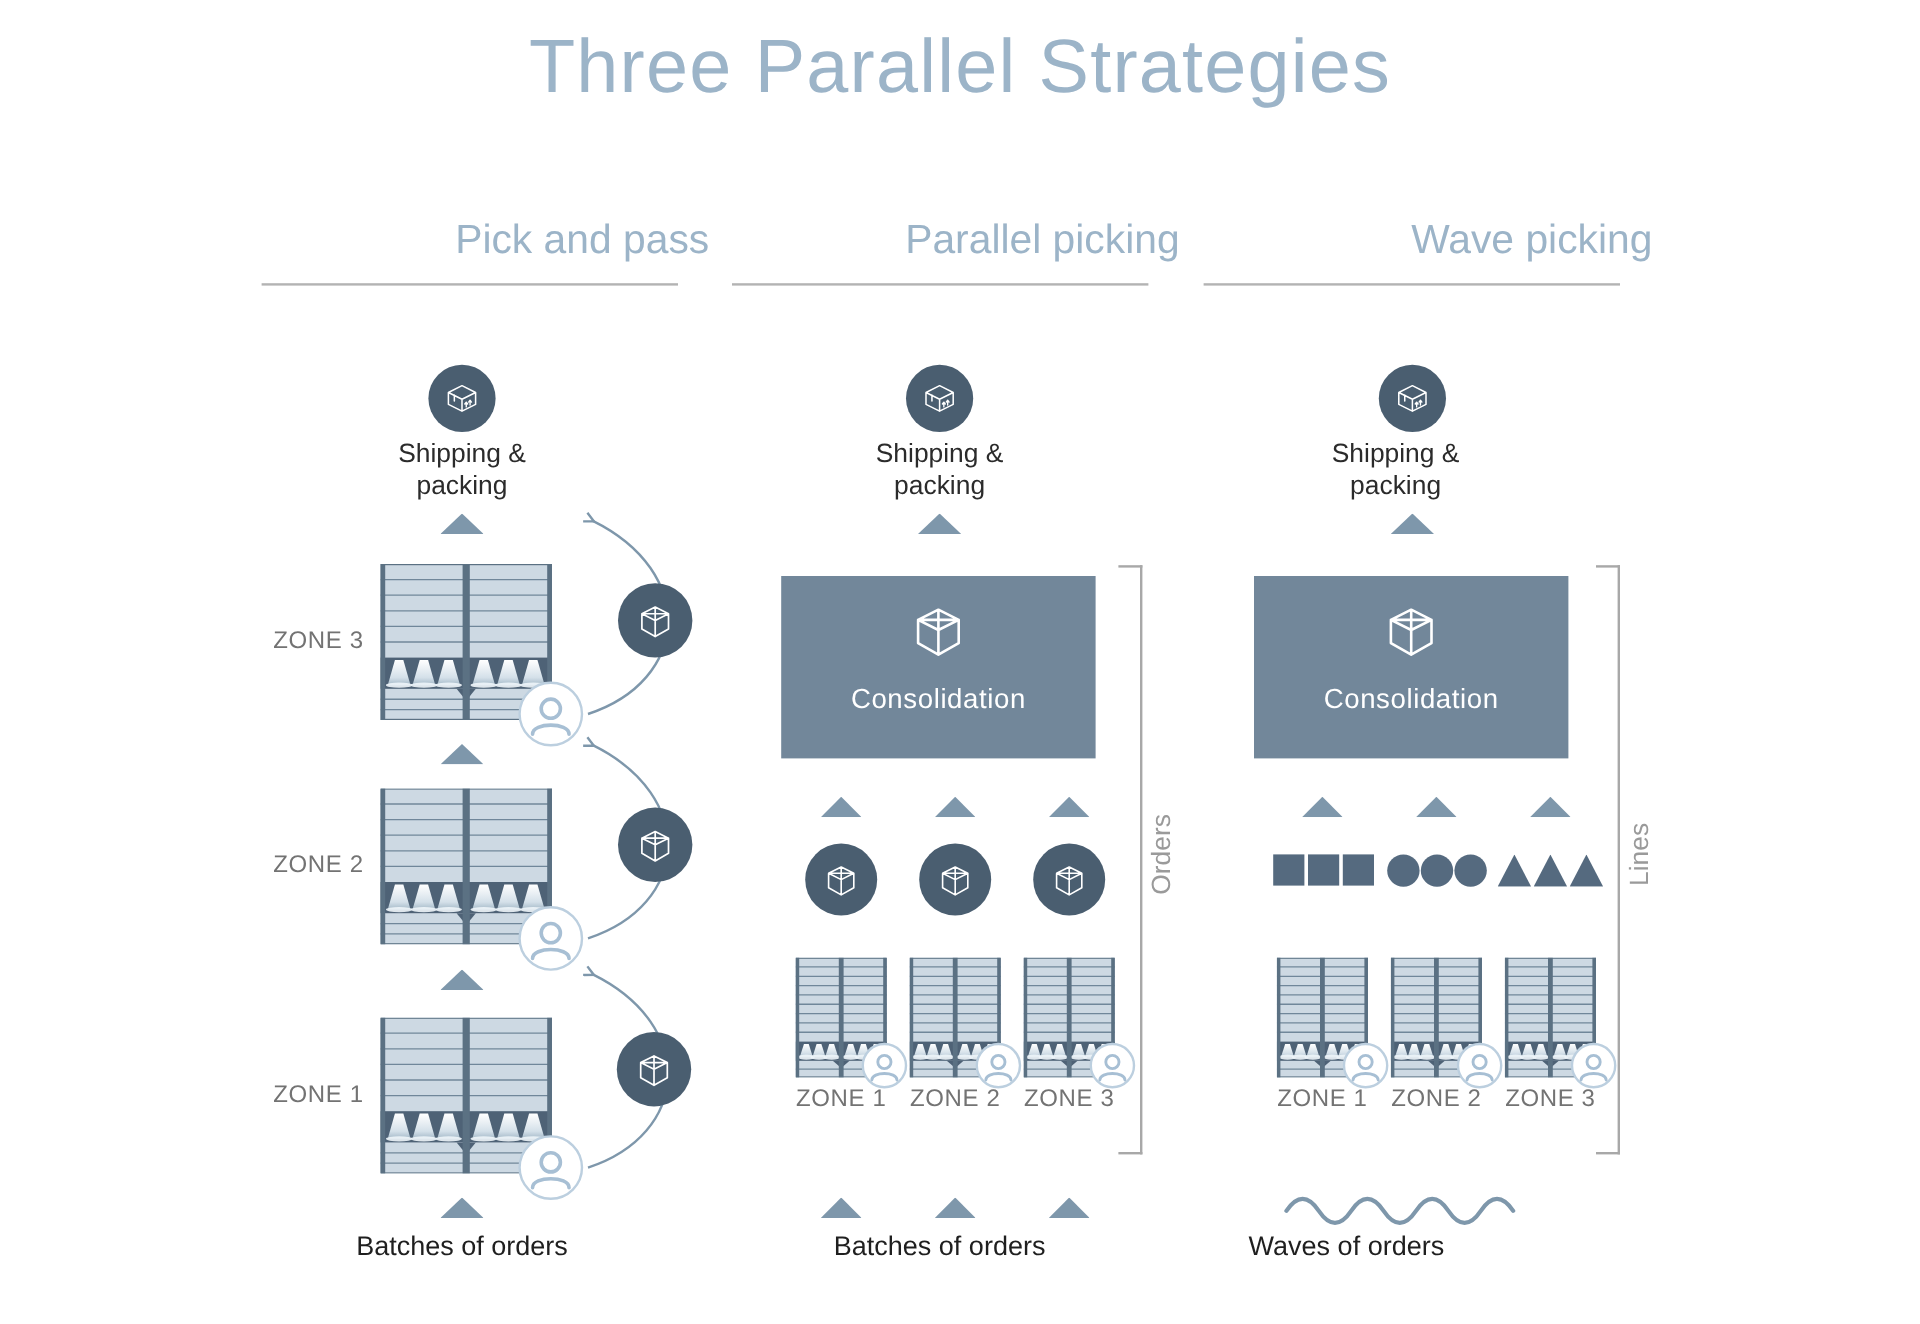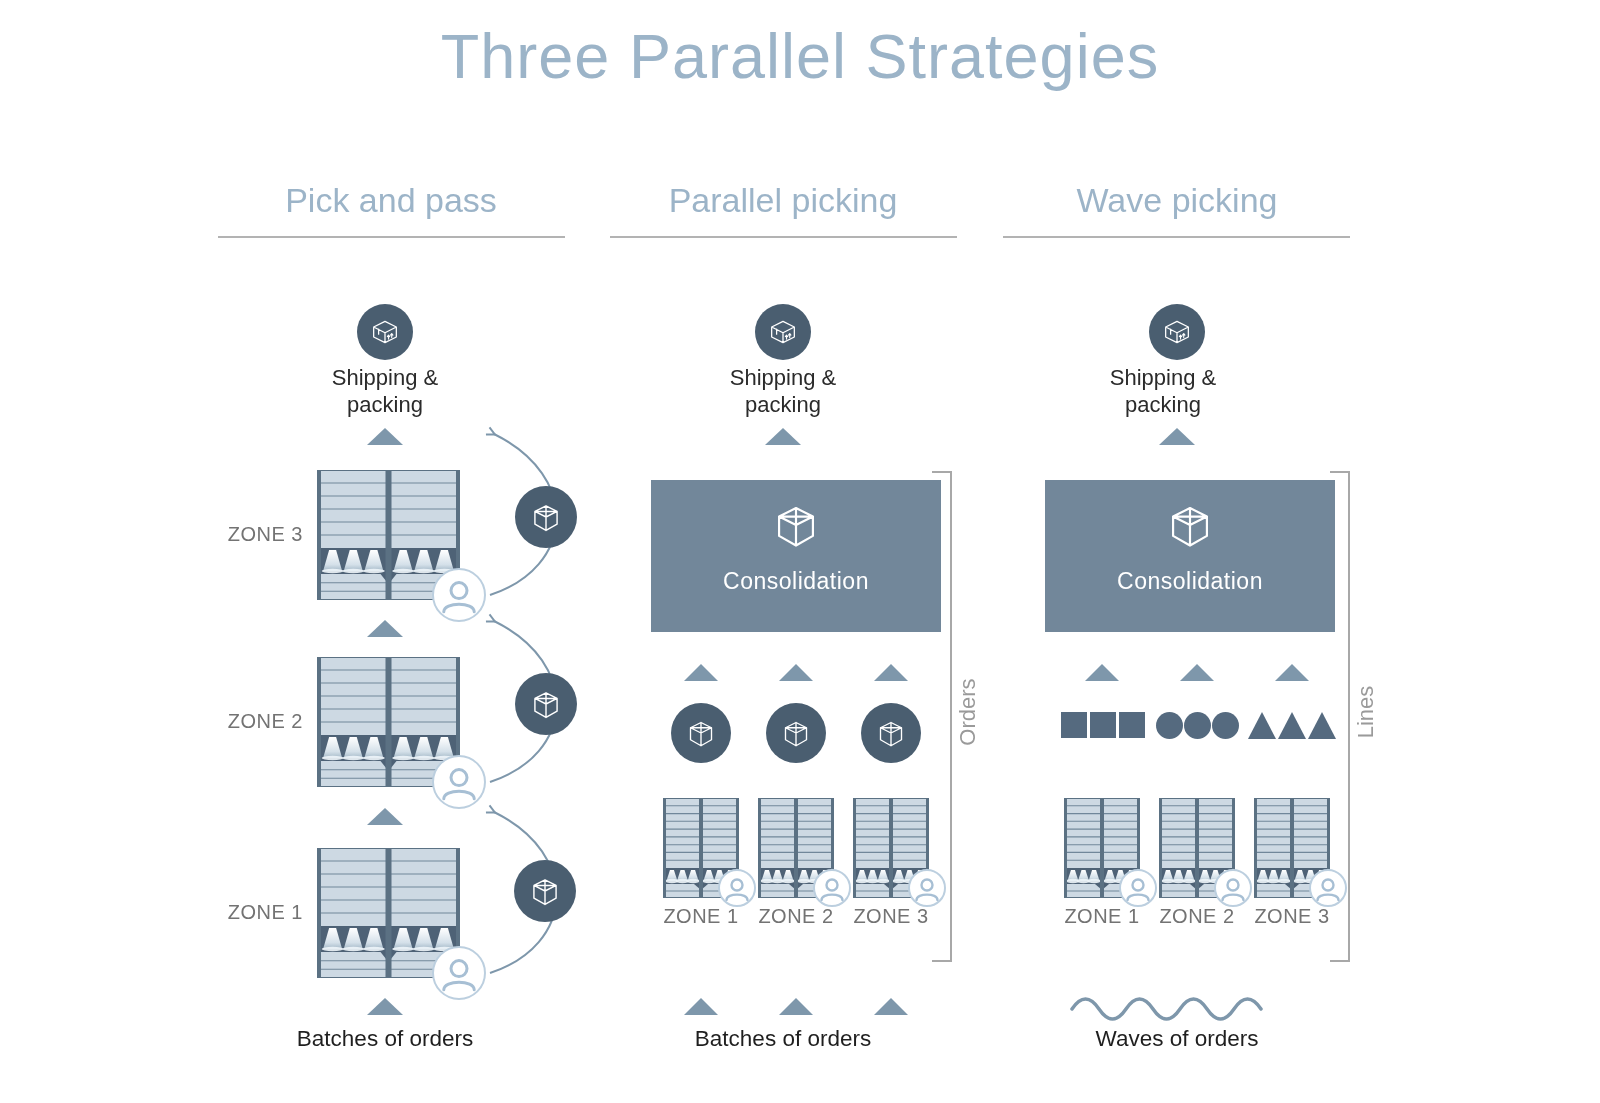--- a/index.html
+++ b/index.html
@@ -7,35 +7,35 @@
     --arrow:#7e97ab; --shape:#556a7f; --rack-fill:#cdd9e3; --rack-line:#70879a;
     --rack-rail:#5b7183; --band:#4e6276; --text-dark:#2b2b2b;
     --bracket:#a8a8a8; --bracket-text:#9a9a9a;
   }
   html,body{margin:0;padding:0;background:#fff;}
   #canvas{position:relative;width:1600px;height:1103px;background:#fff;overflow:hidden;
           font-family:"Liberation Sans",sans-serif;}
   .abs{position:absolute;}
   .page-title{width:1600px;top:20px;left:0;text-align:center;font-size:63px;font-weight:300;
               color:var(--accent-light);letter-spacing:1px;}
-  .col-header{width:400px;top:181px;text-align:center;font-size:34px;font-weight:300;
+  .col-header{width:400px;top:181px;text-align:right;font-size:34px;font-weight:300;
               color:var(--accent-light);}
   .underline{height:0;border-top:2px solid #b3b3b3;top:236px;width:347px;}
   .ship-circle{width:56px;height:56px;border-radius:50%;background:var(--dark-slate);
                display:flex;align-items:center;justify-content:center;top:304px;}
   .ship-label{top:364px;width:240px;text-align:center;font-size:22px;line-height:27px;
               font-weight:500;color:var(--text-dark);}
   .tri{clip-path:polygon(50% 0,100% 100%,0 100%);background:var(--arrow);width:36px;height:17px;}
   .zone-label{font-size:20px;color:#737373;letter-spacing:.5px;font-weight:500;}
   .zl-left{width:110px;text-align:right;}
   .zl-center{width:96px;text-align:center;}
   .rack{}
   .box-circle{border-radius:50%;background:var(--dark-slate);display:flex;align-items:center;
               justify-content:center;}
-  .consolidation{width:290px;height:152px;background:var(--consolidation);top:480px;
+  .consolidation{width:262px;height:152px;background:var(--consolidation);top:480px;
                  display:flex;flex-direction:column;align-items:center;}
   .consolidation-label{color:#fff;font-size:23px;margin-top:10px;font-weight:400;letter-spacing:.5px;}
   .bottom-label{top:1026px;width:300px;text-align:center;font-size:22.5px;color:#1f1f1f;font-weight:500;}
   .bracket{width:18px;height:487px;top:471px;border-top:2px solid var(--bracket);
            border-bottom:2px solid var(--bracket);border-right:2px solid var(--bracket);}
   .bracket-label{width:80px;height:28px;top:698px;text-align:center;font-size:22px;
                  color:var(--bracket-text);transform:rotate(-90deg);font-weight:400;}
   .shape-sq{width:26px;height:26px;background:var(--shape);}
   .shape-ci{width:27px;height:27px;border-radius:50%;background:var(--shape);}
   .shape-tr{width:28px;height:27px;background:var(--shape);clip-path:polygon(50% 0,100% 100%,0 100%);}
@@ -568,15 +568,15 @@
   <div class="abs zone-label zl-center" style="left:1149px;top:905px;">ZONE 2</div>
   <div class="abs zone-label zl-center" style="left:1244px;top:905px;">ZONE 3</div>
 
   <svg class="abs" style="left:1070px;top:988px;" width="216" height="34">
     <path d="M2 21 q13.5 -20 27 0 t27 0 t27 0 t27 0 t27 0 t27 0 t27 0" fill="none" stroke="#7e97ab" stroke-width="3.5" stroke-linecap="round"></path>
   </svg>
 
   <div class="abs bracket" style="left:1330px;"></div>
   <div class="abs bracket-label" style="left:1327px;">Lines</div>
 
-  <div class="abs bottom-label" style="left:1027px;">Waves of orders</div>
+  <div class="abs bottom-label" style="left:972px;">Waves of orders</div>
 
 </div>
 
 </body></html>

